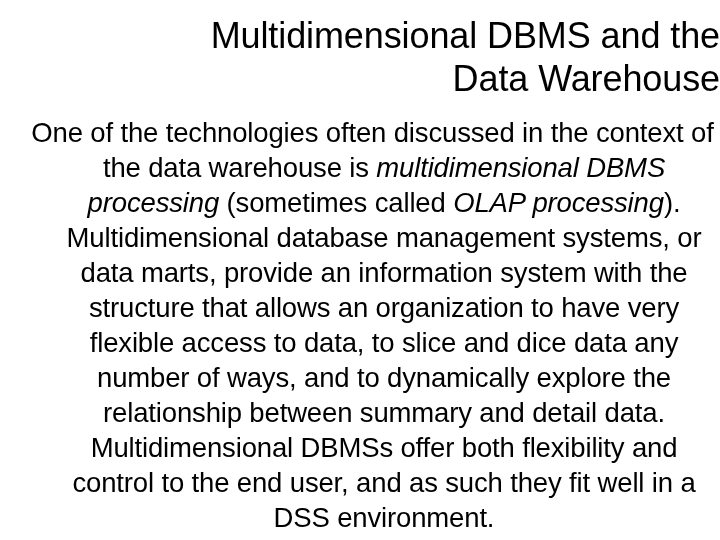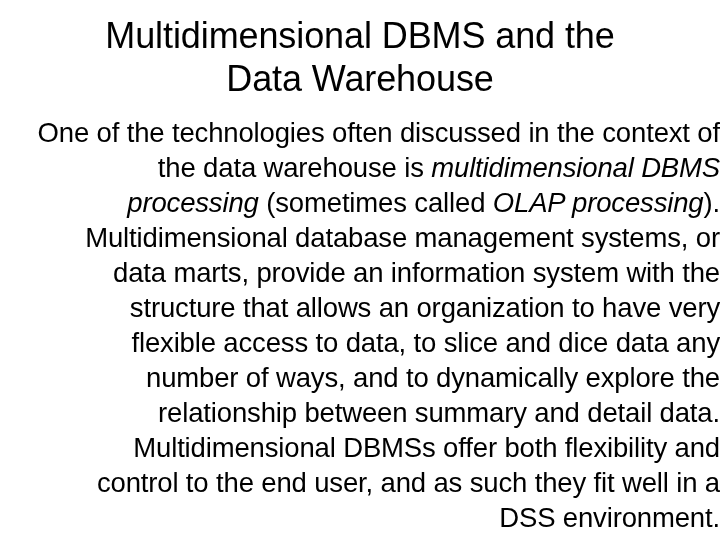--- a/index.html
+++ b/index.html
@@ -24,21 +24,21 @@
     background: #ffffff;
     box-sizing: border-box;
   }
 
   
   #slide-title {
     position: absolute;
     left: 0;
     top: 14px;
     width: 720px;
-    text-align: center;
+    text-align: right;
     font-family: "Liberation Sans", sans-serif;
     font-size: 36px;
     font-weight: 400;
     line-height: 43px;
     letter-spacing: -0.1px;
     color: #000000;
     white-space: pre-line;
   }
 
   
@@ -48,21 +48,21 @@
     top: 115px;
     width: 672px;
     font-family: "Liberation Sans", sans-serif;
     font-size: 27.5px;
     font-weight: 400;
     line-height: 35px;
     color: #000000;
     text-indent: -23px;
     padding-left: 23px;
     box-sizing: content-box;
-    text-align: right;
+    text-align: center;
     letter-spacing: -0.15px;
     word-spacing: 0px;
   }
 
   #slide-body .it {
     font-style: italic;
   }
   #slide-body .ro {
     font-style: normal;
   }

